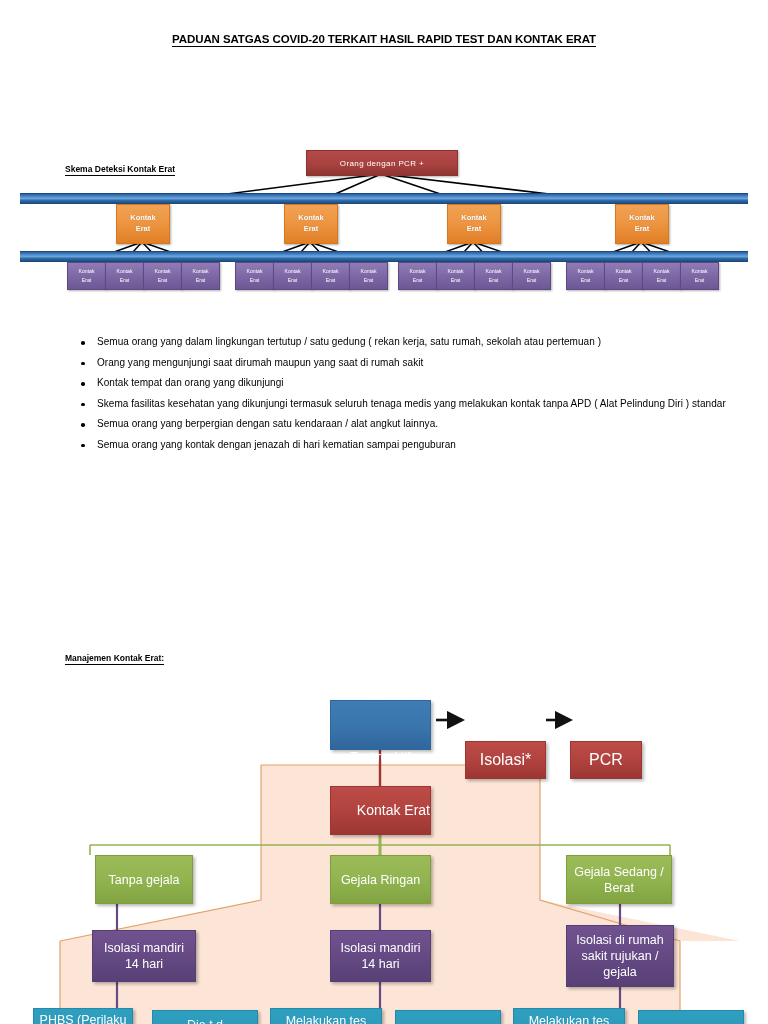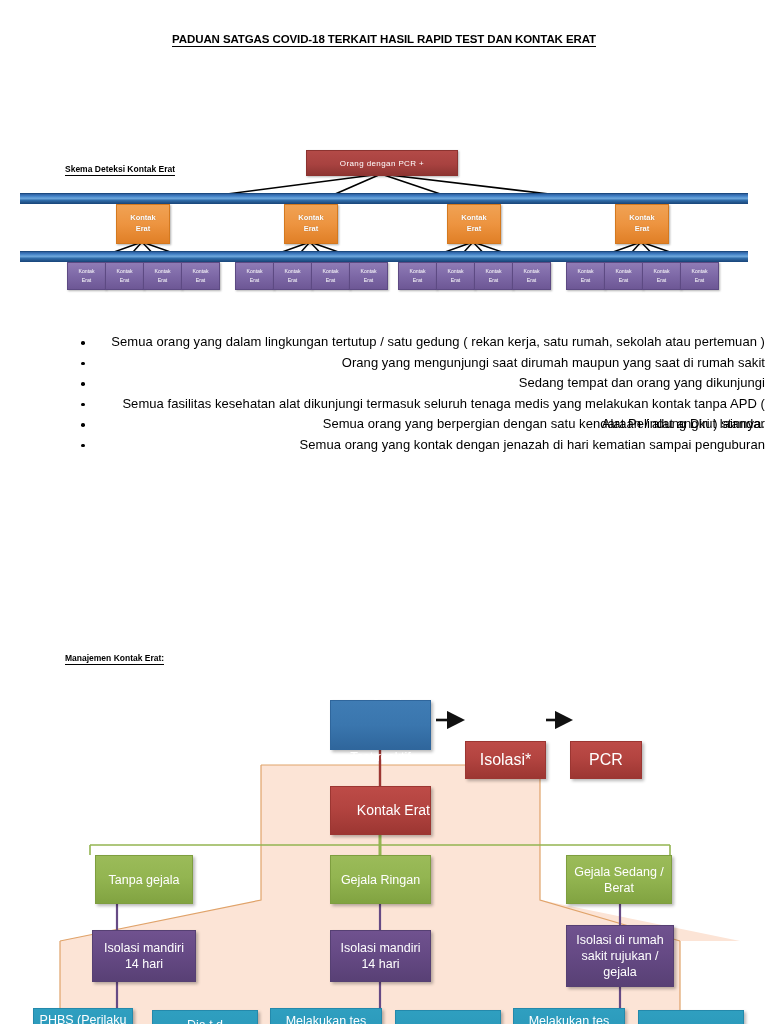--- a/index.html
+++ b/index.html
@@ -74,22 +74,22 @@
   .d1 svg.arrows{position:absolute;left:0;top:0;width:768px;height:140px;}
 
   
   .def-text{
     position:absolute;left:33px;top:311px;
     font-size:7.2px;color:#000;letter-spacing:0.05px;
   }
   .bullets{position:absolute;left:75px;top:332px;width:690px;}
   .bullet{
     position:relative;padding-left:22px;
-    font-size:13px;color:#000;margin-bottom:0px;height:20.5px;
-    line-height:20.5px;letter-spacing:0.05px;text-align:right;
+    font-size:10px;color:#000;margin-bottom:0px;height:20.5px;
+    line-height:20.5px;letter-spacing:0.05px;
   }
   .bullet:before{
     content:"";position:absolute;left:6px;top:9px;
     width:3.6px;height:3.6px;border-radius:50%;background:#000;
   }
 
   
   .d2{position:absolute;left:0;top:690px;width:768px;height:334px;}
 
   .pinkzone{
@@ -129,21 +129,21 @@
     border:1px solid #2489ab;font-size:12.5px;
   }
   .d2 svg.links{position:absolute;left:0;top:0;width:768px;height:334px;}
 </style>
 </head>
 <body>
 
 <div class="page">
 
   <div class="doc-title">
-    <span>PADUAN SATGAS COVID-18 TERKAIT HASIL RAPID TEST DAN KONTAK ERAT</span>
+    <span>PADUAN SATGAS COVID-20 TERKAIT HASIL RAPID TEST DAN KONTAK ERAT</span>
   </div>
 
   <div class="sec-head" id="sec-skema">
     <span>Skema Deteksi Kontak Erat</span>
   </div>
 
   <div class="d1">
 
     <svg class="arrows" viewBox="0 0 768 140">
       <defs>
@@ -270,22 +270,22 @@
     <div class="kontak-leaf" style="left:680px;">
         <span>Kontak</span>
         <span>Erat</span>
       </div>
   </div>
 
 
   <div class="bullets">
     <div class="bullet">Semua orang yang dalam lingkungan tertutup / satu gedung ( rekan kerja, satu rumah, sekolah atau pertemuan )</div>
     <div class="bullet">Orang yang mengunjungi saat dirumah maupun yang saat di rumah sakit</div>
-    <div class="bullet">Sedang tempat dan orang yang dikunjungi</div>
-    <div class="bullet">Semua fasilitas kesehatan alat dikunjungi termasuk seluruh tenaga medis yang melakukan kontak tanpa APD ( Alat Pelindung Diri ) standar</div>
+    <div class="bullet">Kontak tempat dan orang yang dikunjungi</div>
+    <div class="bullet">Skema fasilitas kesehatan yang dikunjungi termasuk seluruh tenaga medis yang melakukan kontak tanpa APD ( Alat Pelindung Diri ) standar</div>
     <div class="bullet">Semua orang yang berpergian dengan satu kendaraan / alat angkut lainnya.</div>
     <div class="bullet">Semua orang yang kontak dengan jenazah di hari kematian sampai penguburan</div>
   </div>
 
   <div class="sec-head" id="sec-manajemen">
     <span>Manajemen Kontak Erat:</span>
   </div>
 
   <div class="d2">
 

